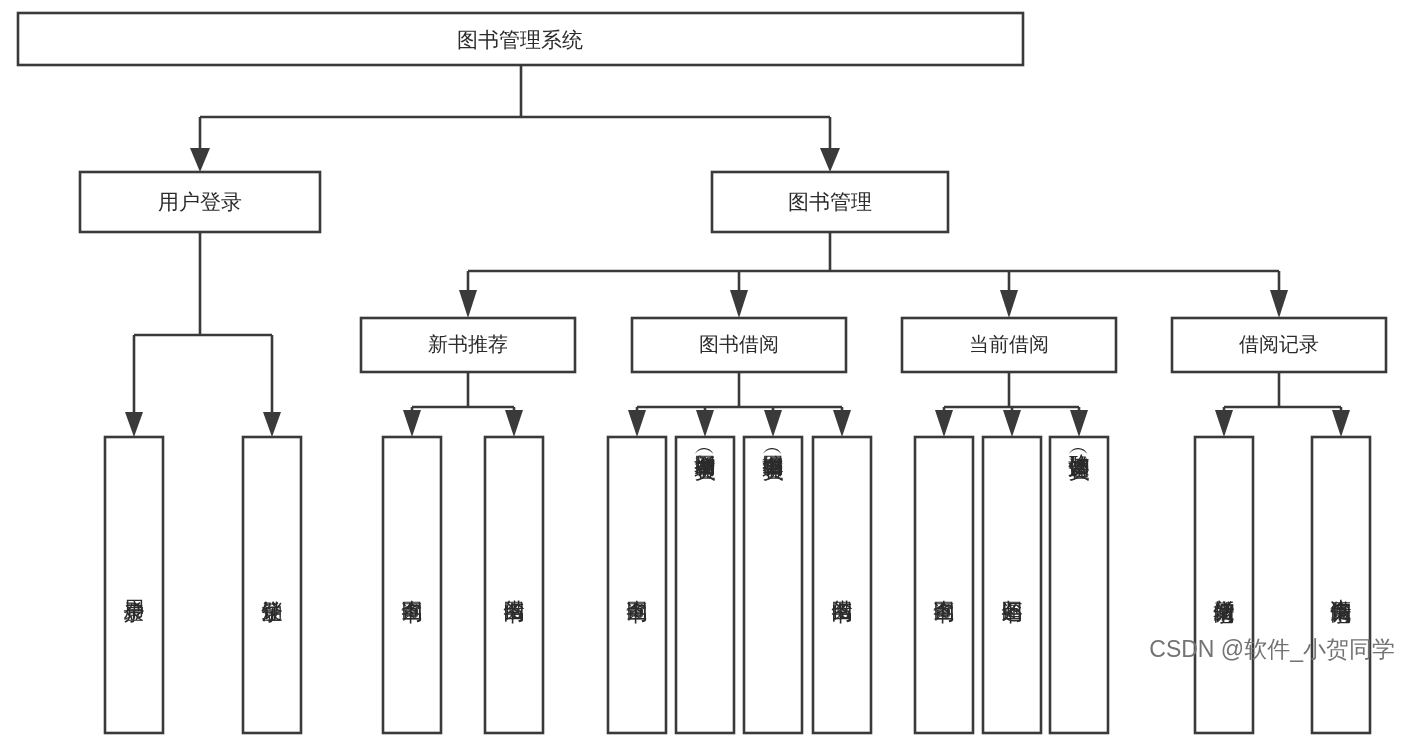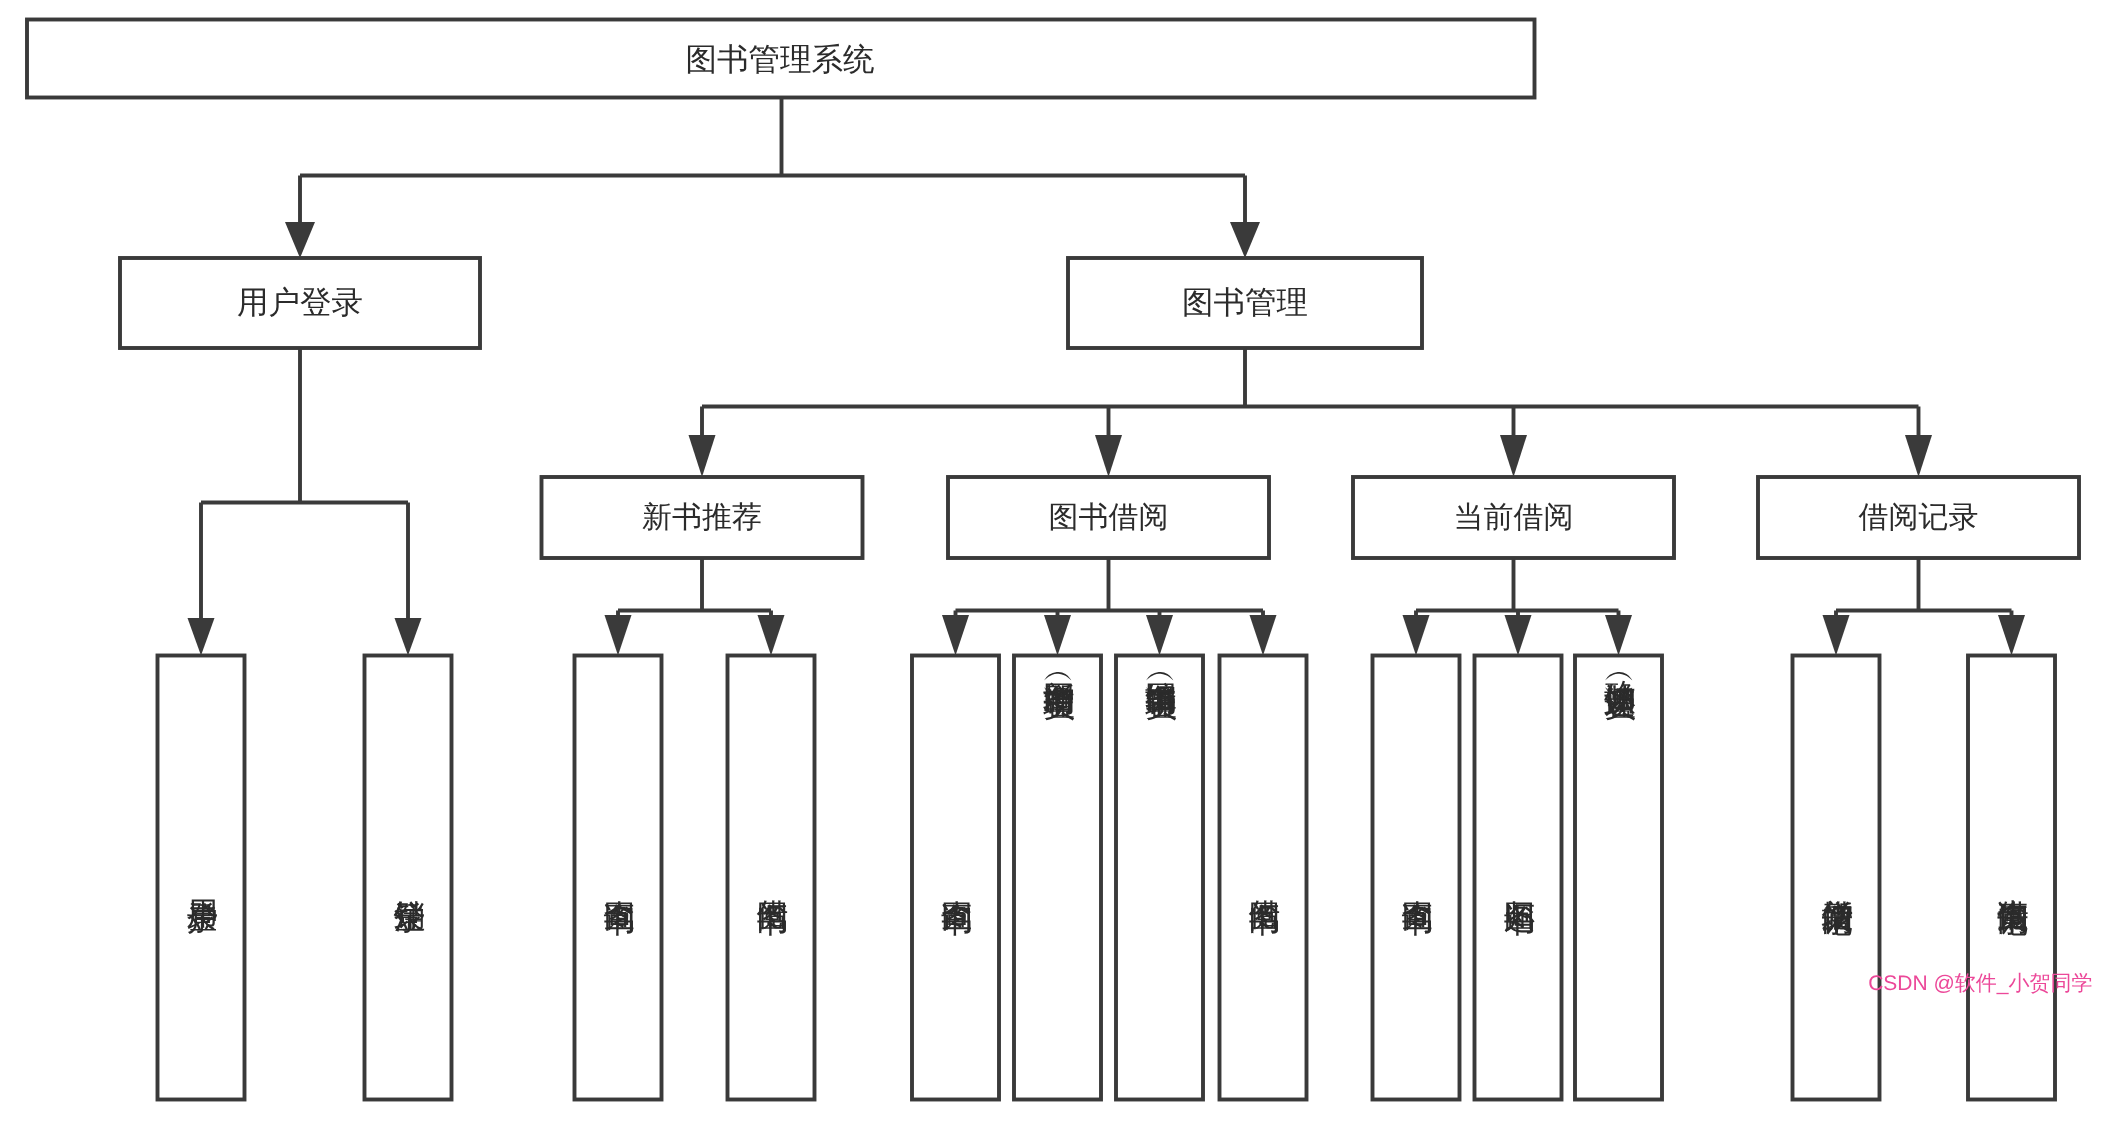--- a/index.html
+++ b/index.html
@@ -66,22 +66,22 @@
     line-height: 1.24;
     letter-spacing: 1px;
     color: #2b2b2b;
     white-space: nowrap;
   }
   .watermark {
     position: absolute;
     right: 10px;
     bottom: 4px;
     font-family: "Liberation Sans", "DejaVu Sans", sans-serif;
-    font-size: 14px;
-    color: #ec4899;
+    font-size: 23px;
+    color: #737373;
     white-space: nowrap;
     user-select: none;
   }
 </style>
 </head>
 <body>
 
 <div id="diagram-root">
 
   <svg class="flow" viewBox="0 0 1405 747" xmlns="http://www.w3.org/2000/svg">

